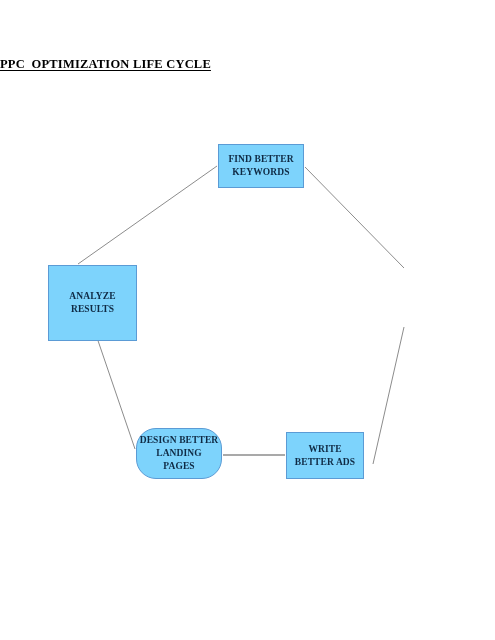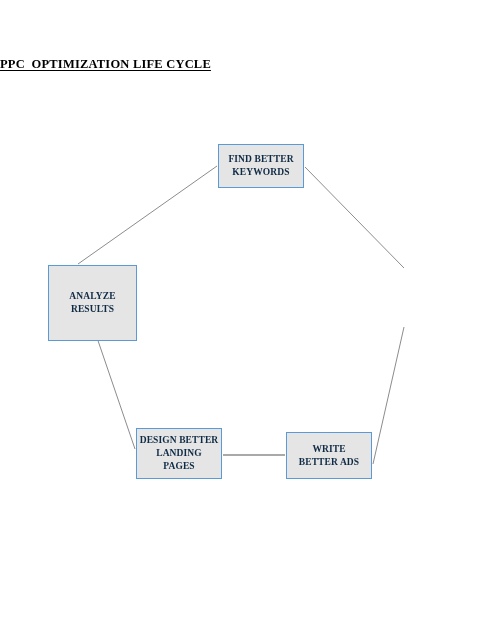--- a/index.html
+++ b/index.html
@@ -35,21 +35,21 @@
     font-size: 12.5px;
     font-weight: bold;
     letter-spacing: 0.2px;
     text-decoration: underline;
     text-underline-offset: 2px;
     white-space: pre;
     color: #000000;
   }
   .node {
     position: absolute;
-    background: #e5e5e5;
+    background: #7dd3fc;
     border: 1px solid #5B9BD5;
     box-sizing: border-box;
     display: flex;
     align-items: center;
     justify-content: center;
     text-align: center;
     color: #0F2A44;
     font-size: 9.5px;
     font-weight: bold;
     line-height: 13px;
@@ -59,22 +59,22 @@
     white-space: pre-line;
     width: 100%;
   }
   .node.overflow .node-label {
     white-space: pre-line;
     width: 104px;
     margin-left: -8px;
   }
   #node-find-better-keywords { left: 218px; top: 144px; width: 86px;  height: 44px; }
   #node-build-stronger-campaigns { left: 358px; top: 269px; width: 88px; height: 57px; }
-  #node-write-better-ads { left: 286px; top: 432px; width: 86px; height: 47px; }
-  #node-design-better-landing-pages { left: 136px; top: 428px; width: 86px; height: 51px; }
+  #node-write-better-ads { left: 286px; top: 432px; width: 78px; height: 47px; }
+  #node-design-better-landing-pages { left: 136px; top: 428px; width: 86px; height: 51px; border-radius: 20px; }
   #node-analyze-results { left: 48px; top: 265px; width: 89px; height: 76px; }
 </style>
 </head>
 <body>
 
 <div id="page">
 
   <svg id="diagram-svg" viewBox="0 0 495 640" xmlns="http://www.w3.org/2000/svg">
     <line x1="305" y1="167" x2="404" y2="268" stroke="#8C8C8C" stroke-width="1"></line>
     <line x1="404" y1="327" x2="373" y2="464" stroke="#8C8C8C" stroke-width="1"></line>

